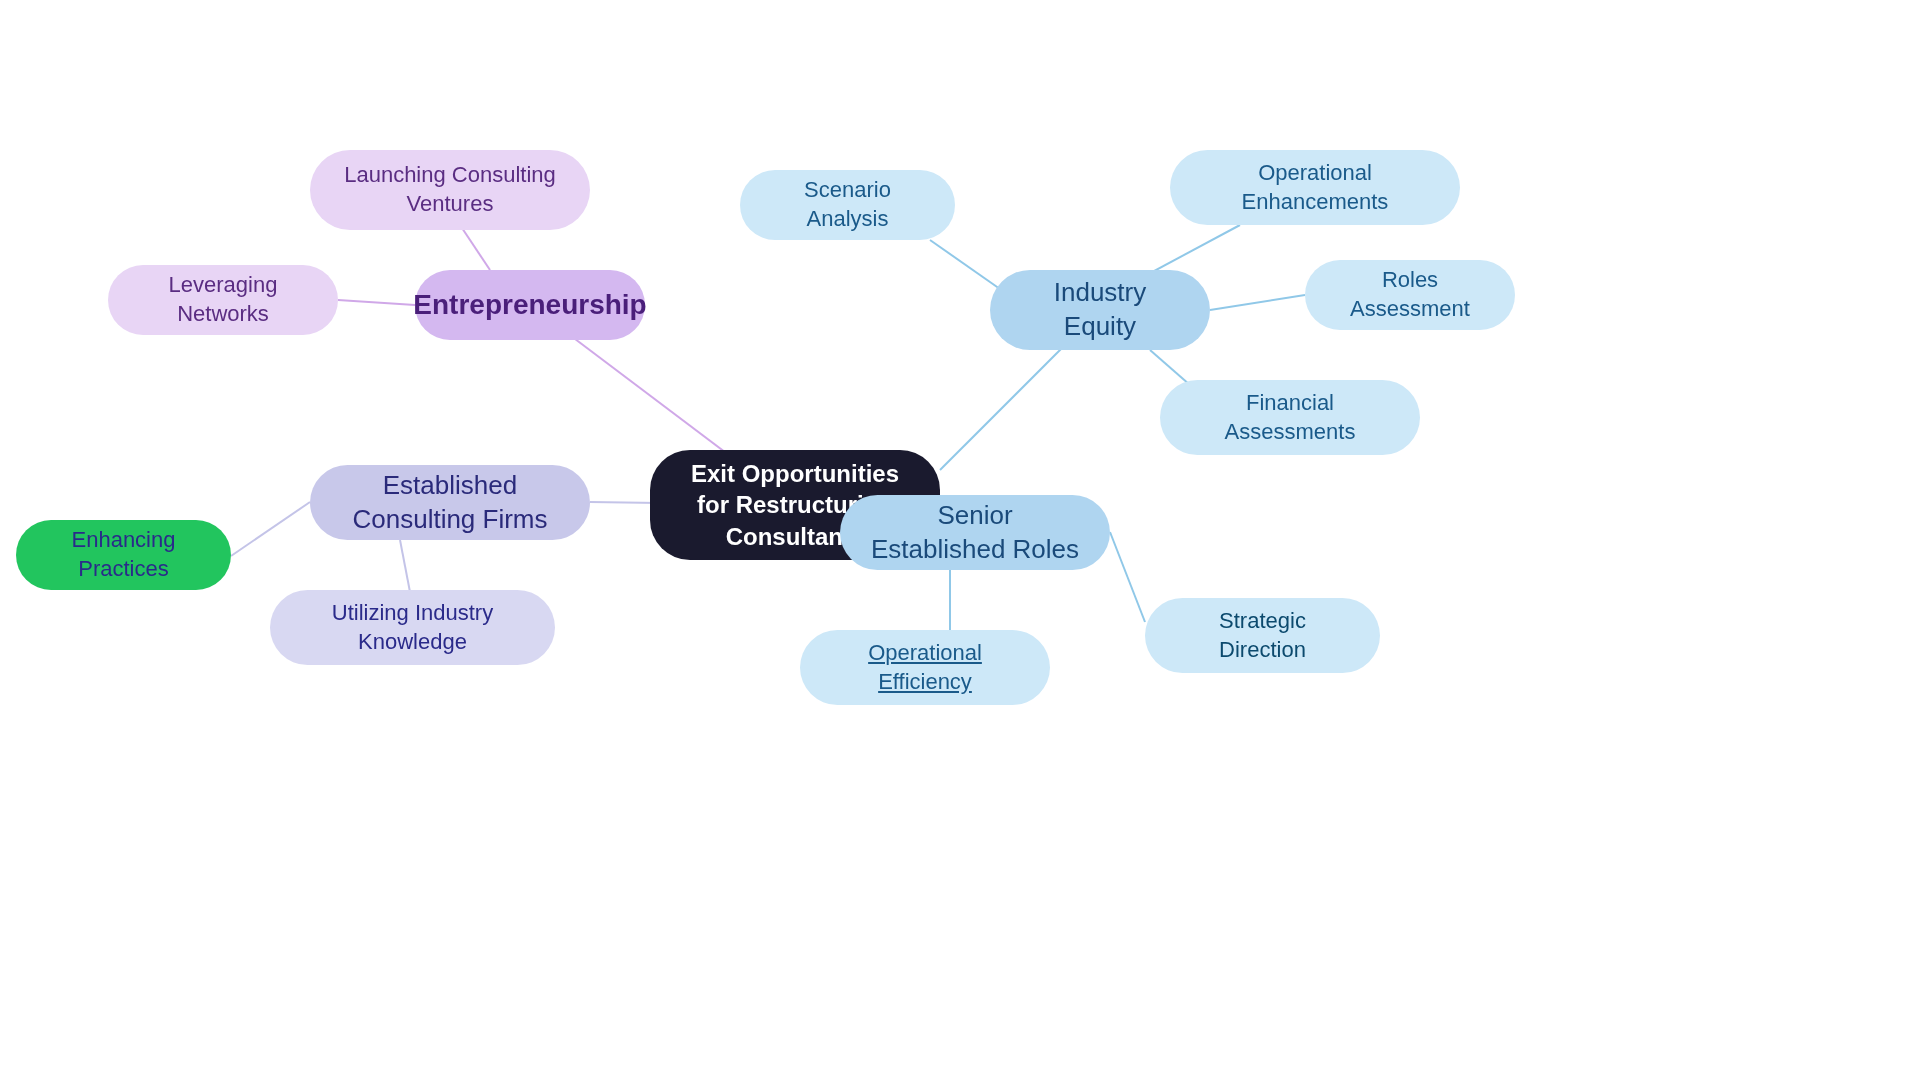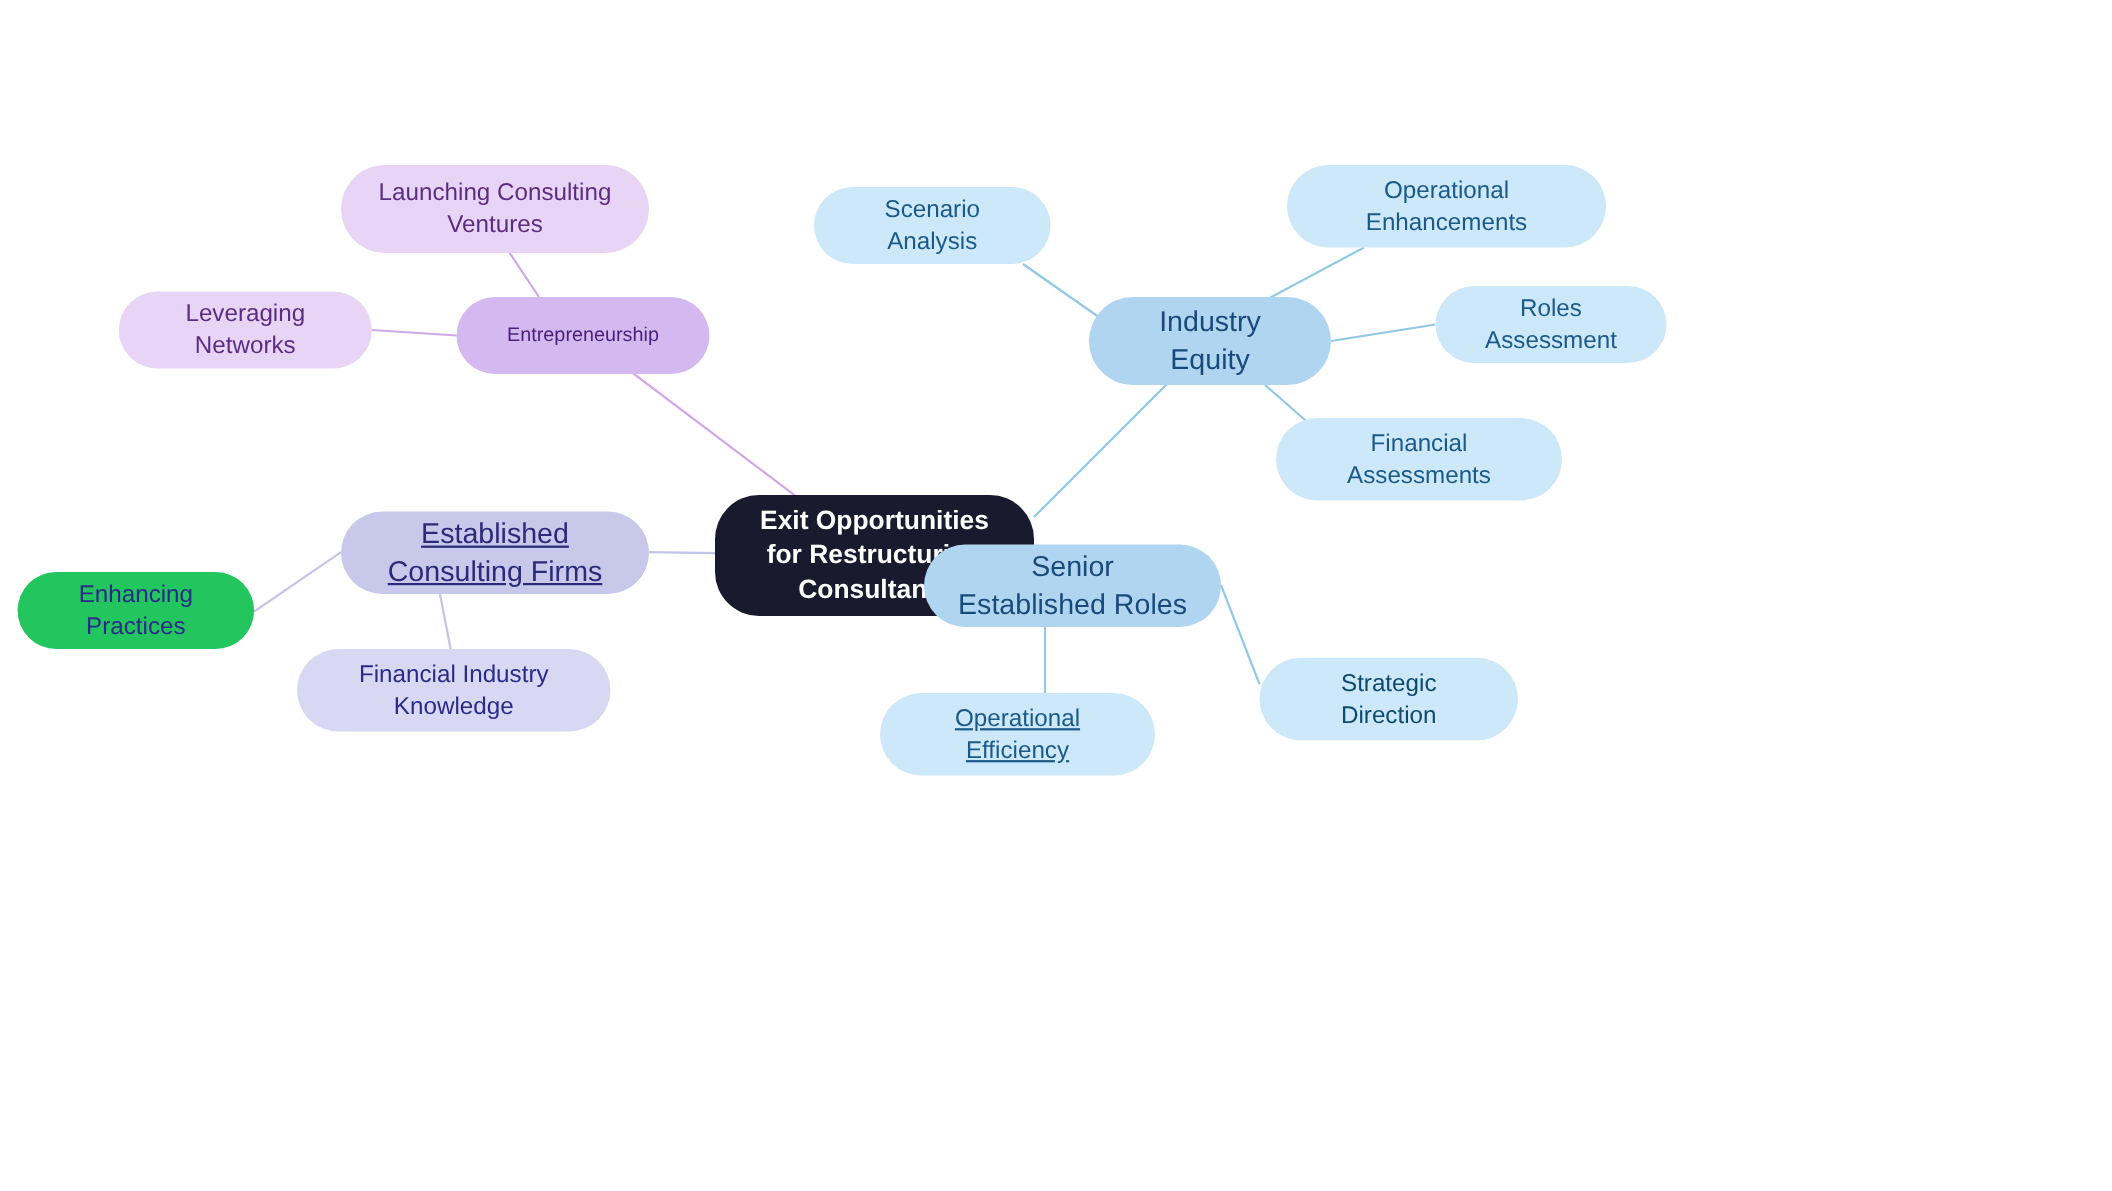--- a/index.html
+++ b/index.html
@@ -39,22 +39,22 @@
       height: 105px;
     }
     .node-purple-light {
       background: #e8d5f5;
       color: #5a2d82;
       border: none;
     }
     .node-purple-medium {
       background: #d4b8f0;
       color: #4a1f7a;
-      font-size: 18px;
-      font-weight: 400;
+      font-size: 28px;
+      font-weight: 700;
     }
     .node-blue-light {
       background: #d0eaf8;
       color: #1a5a8a;
       border: none;
     }
     .node-blue-medium {
       background: #b8ddf5;
       color: #1a4a7a;
       font-size: 26px;
@@ -108,25 +108,25 @@
 
 <div class="node node-center" style="left: 650px; top: 450px; width: 290px; height: 110px;">Exit Opportunities for
 Restructuring Consultants</div>
 
 <div class="node node-purple-medium" style="left: 415px; top: 270px; width: 230px; height: 70px; background:#d4b8f0; color:#4a1f7a;">Entrepreneurship</div>
 
 <div class="node node-purple-light" style="left: 310px; top: 150px; width: 280px; height: 80px; background:#e8d5f5; color:#5a2d82;">Launching Consulting Ventures</div>
 
 <div class="node node-purple-light" style="left: 108px; top: 265px; width: 230px; height: 70px; background:#e8d5f5; color:#5a2d82;">Leveraging Networks</div>
 
-<div class="node node-indigo-medium" style="left: 310px; top: 465px; width: 280px; height: 75px; background:#c8c8ea; color:#2a2a7a;text-decoration:underline;">Established Consulting Firms</div>
+<div class="node node-indigo-medium" style="left: 310px; top: 465px; width: 280px; height: 75px; background:#c8c8ea; color:#2a2a7a;">Established Consulting Firms</div>
 
 <div class="node node-indigo-light" style="left: 16px; top: 520px; width: 215px; height: 70px; background:#22c55e; color:#2a2a8a;">Enhancing Practices</div>
 
-<div class="node node-indigo-light" style="left: 270px; top: 590px; width: 285px; height: 75px; background:#d8d8f2; color:#2a2a8a;">Financial Industry Knowledge</div>
+<div class="node node-indigo-light" style="left: 270px; top: 590px; width: 285px; height: 75px; background:#d8d8f2; color:#2a2a8a;">Utilizing Industry Knowledge</div>
 
 <div class="node node-blue-medium" style="left: 990px; top: 270px; width: 220px; height: 80px; background:#afd5f0; color:#1a4a7a;">Industry Equity</div>
 
 <div class="node node-blue-light" style="left: 740px; top: 170px; width: 215px; height: 70px; background:#cde8f8; color:#1a5a8a;">Scenario Analysis</div>
 
 <div class="node node-blue-light" style="left: 1170px; top: 150px; width: 290px; height: 75px; background:#cde8f8; color:#1a5a8a;">Operational Enhancements</div>
 
 <div class="node node-blue-light" style="left: 1305px; top: 260px; width: 210px; height: 70px; background:#cde8f8; color:#1a5a8a;">Roles Assessment</div>
 
 <div class="node node-blue-light" style="left: 1160px; top: 380px; width: 260px; height: 75px; background:#cde8f8; color:#1a5a8a;">Financial Assessments</div>

